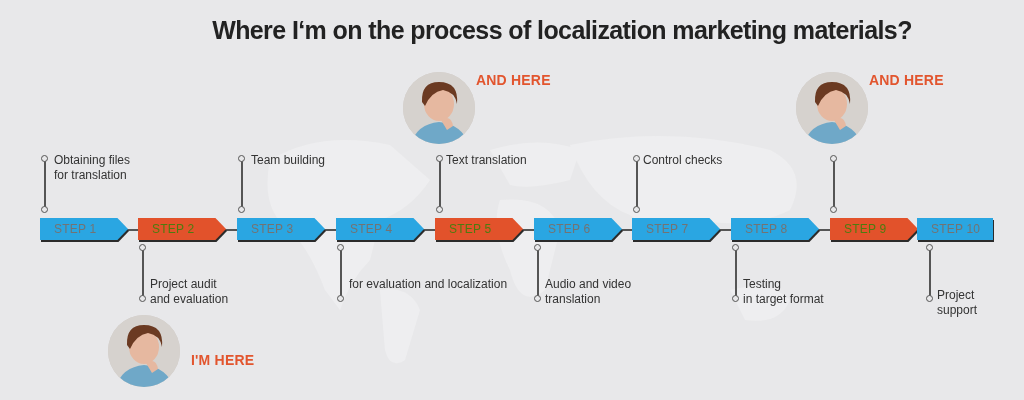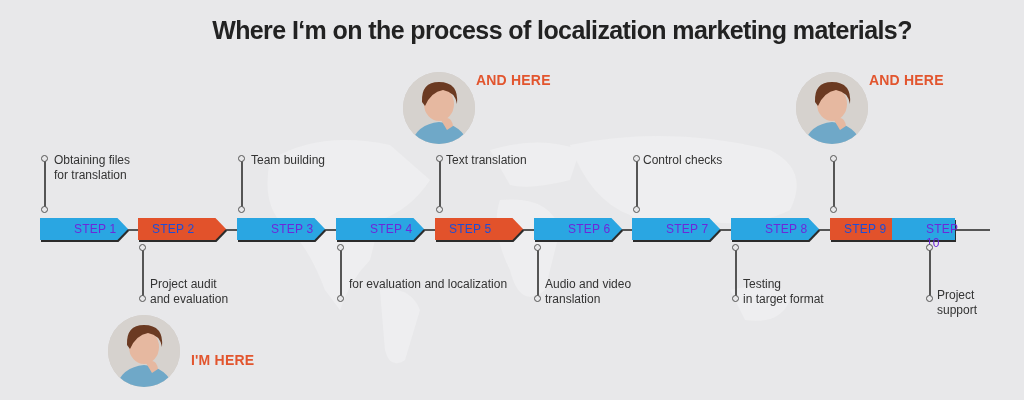--- a/index.html
+++ b/index.html
@@ -7,23 +7,23 @@
   .map { position:absolute; left:230px; top:120px; width:640px; height:260px; opacity:.55; }
   .title { position:absolute; left:0; right:0; top:16px; text-align:center; font-family:"Liberation Sans", sans-serif; font-weight:bold; font-size:25px; color:#222; letter-spacing:-0.6px; padding-left:100px; }
   .line { position:absolute; left:40px; top:229px; width:950px; height:1.5px; background:#555; }
   .step { position:absolute; top:218px; height:22px; width:88px; }
   .step .body { position:absolute; left:0; top:0; width:100%; height:100%; clip-path:polygon(0 0, 88% 0, 100% 50%, 88% 100%, 0 100%); }
   .step.last .body { clip-path:none; }
   .step .shadow { position:absolute; left:1px; top:2px; width:100%; height:100%; background:#2b2b2b; clip-path:polygon(0 0, 88% 0, 100% 50%, 88% 100%, 0 100%); }
   .step.last .shadow { clip-path:none; }
   .step .lbl { position:absolute; left:14px; top:4px; font-size:12px; letter-spacing:.2px; }
   .step.blue .body { background:#2aa6e2; }
-  .step.blue .lbl { color:#6d28d9;margin-left:20px; }
+  .step.blue .lbl { color:#737373; }
   .step.orange .body { background:#e2522b; }
-  .step.orange .lbl { color:#1d4ed8;text-align:right; }
+  .step.orange .lbl { color:#4d7c0f;text-align:right; }
   .conn { position:absolute; width:1.5px; background:#555; }
   .dot { position:absolute; width:5px; height:5px; border:1.5px solid #555; border-radius:50%; background:#e8e8ea; }
   .desc { position:absolute; font-size:12px; line-height:15px; color:#333; white-space:nowrap; }
   .avatar { position:absolute; width:72px; height:72px; border-radius:50%; overflow:hidden; background:#cfcac6; }
   .here { position:absolute; font-size:14px; font-weight:bold; color:#e2552e; letter-spacing:.2px; }
 </style>
 </head>
 <body>
 
 <svg class="map" viewBox="0 0 640 260">
@@ -79,21 +79,21 @@
 <div class="step blue" style="left:731px">
     <div class="shadow"></div>
     <div class="body"></div>
     <span class="lbl">STEP 8</span>
   </div>
 <div class="step orange" style="left:830px">
     <div class="shadow"></div>
     <div class="body"></div>
     <span class="lbl">STEP 9</span>
   </div>
-<div class="step blue last" style="left:892px;width:63px">
+<div class="step blue last" style="left:917px;width:76px">
     <div class="shadow"></div>
     <div class="body"></div>
     <span class="lbl">STEP 10</span>
   </div>
 
 <div class="conn" style="left:44px;top:160px;height:50px"></div>
 <div class="dot" style="left:41px;top:155px"></div>
 <div class="dot" style="left:41px;top:206px"></div>
 <div class="desc" style="left:54px;top:153px">
     <div>Obtaining files</div>

